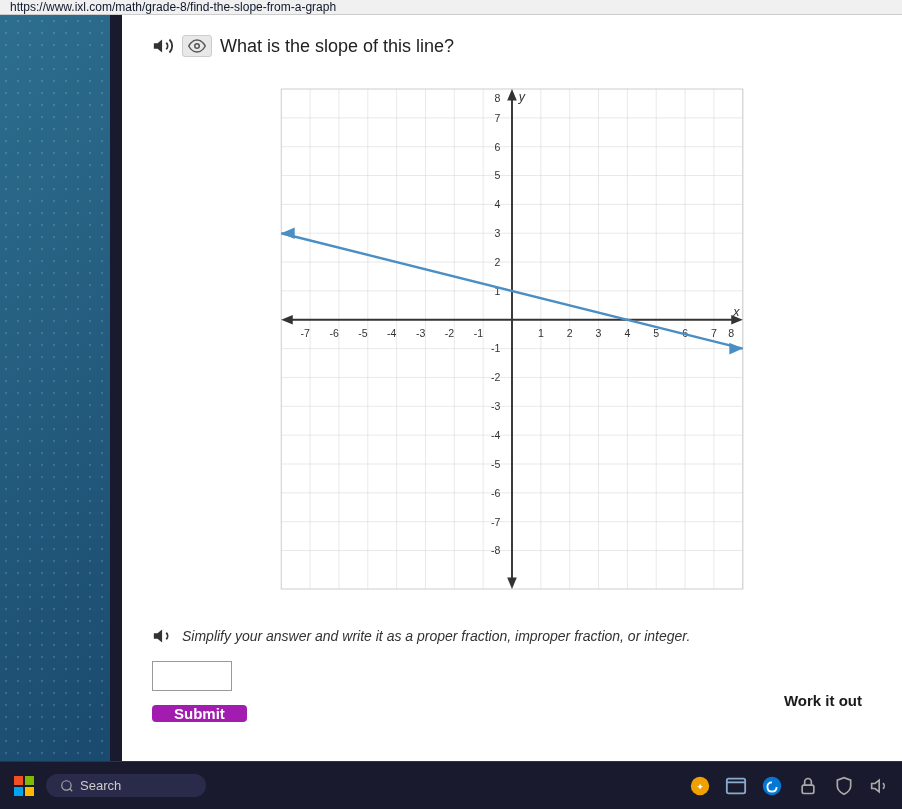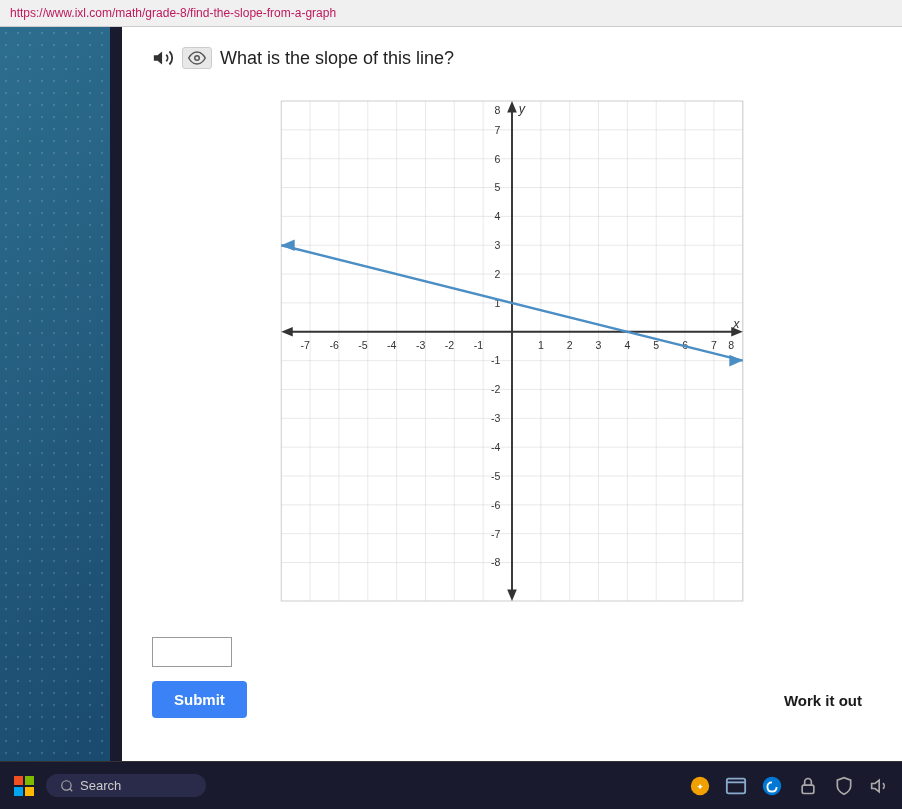--- a/index.html
+++ b/index.html
@@ -10,23 +10,23 @@
       font-family: Arial, sans-serif;
       background: #1a1a2e;
       display: flex;
       flex-direction: column;
     }
 
     
     .address-bar {
       background: #f0f0f0;
       border-bottom: 1px solid #ccc;
-      padding: 6px 10px;
+      padding: 0 10px;
       font-size: 12px;
-      color: #be185d;
+      color: #0f172a;
       flex-shrink: 0;
     }
 
     
     .main-area {
       display: flex;
       flex: 1;
       overflow: hidden;
       gap: 12px;
     }
@@ -106,24 +106,24 @@
       border: 1px solid #999;
       background: #fff;
       margin-bottom: 14px;
       display: block;
       font-size: 14px;
       padding: 2px 6px;
     }
 
     
     .submit-btn {
-      background: #3b82f6;
+      background: #a21caf;
       color: white;
       border: none;
-      padding: 10px 22px;
+      padding: 0 22px;
       font-size: 15px;
       font-weight: bold;
       border-radius: 4px;
       cursor: pointer;
       margin-bottom: 10px;
     }
 
     
     .work-it-out {
       position: absolute;
@@ -334,20 +334,27 @@
 
         <line x1="0" y1="150" x2="480" y2="270" stroke="#4a8ec4" stroke-width="2.5"></line>
 
         <polygon points="0,150 14,144 14,156" fill="#4a8ec4"></polygon>
 
         <polygon points="480,270 466,264 466,276" fill="#4a8ec4"></polygon>
       </svg>
     </div>
 
     
+    <div class="instruction">
+      <svg width="22" height="22" viewBox="0 0 24 24" fill="none">
+        <polygon points="11,5 6,9 2,9 2,15 6,15 11,19" fill="#333"></polygon>
+        <path d="M15.54,8.46a5,5,0,0,1,0,7.07" stroke="#333" stroke-width="2"></path>
+      </svg>
+      <span>Simplify your answer and write it as a proper fraction, improper fraction, or integer.</span>
+    </div>
 
     
     <input class="answer-input" type="text" placeholder="" style="">
 
     
     <button class="submit-btn">Submit</button>
 
     
     <div class="work-it-out">Work it out</div>
 

